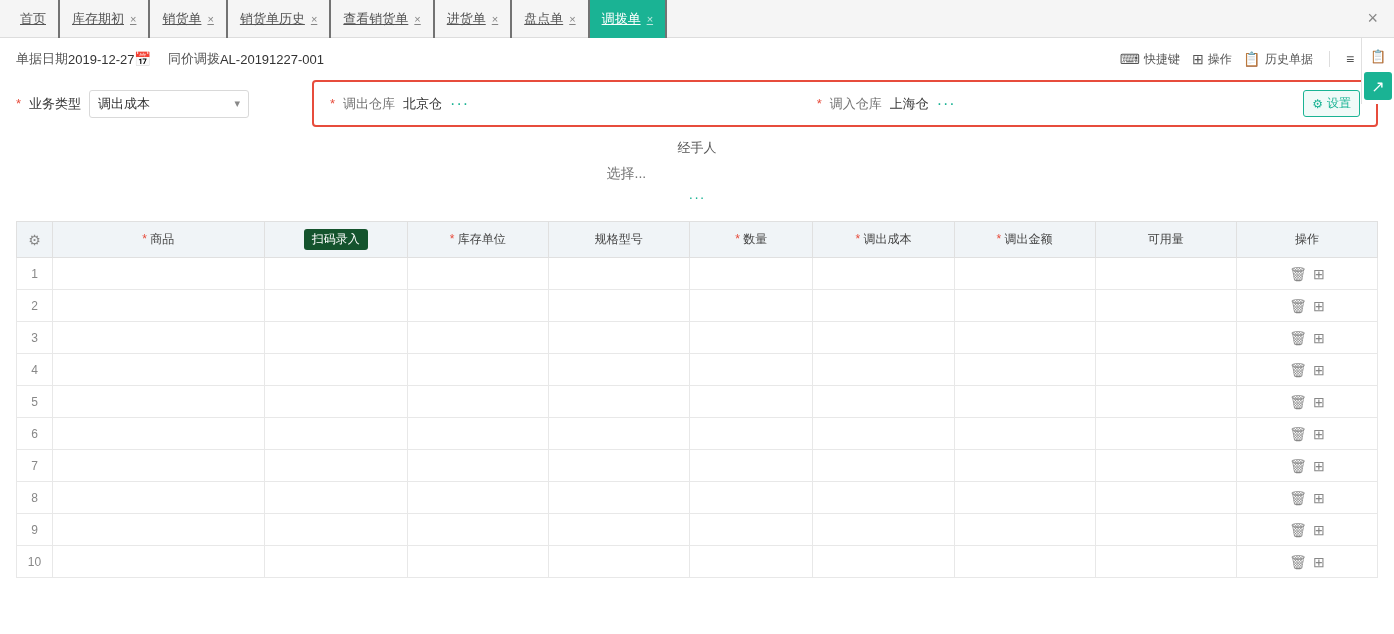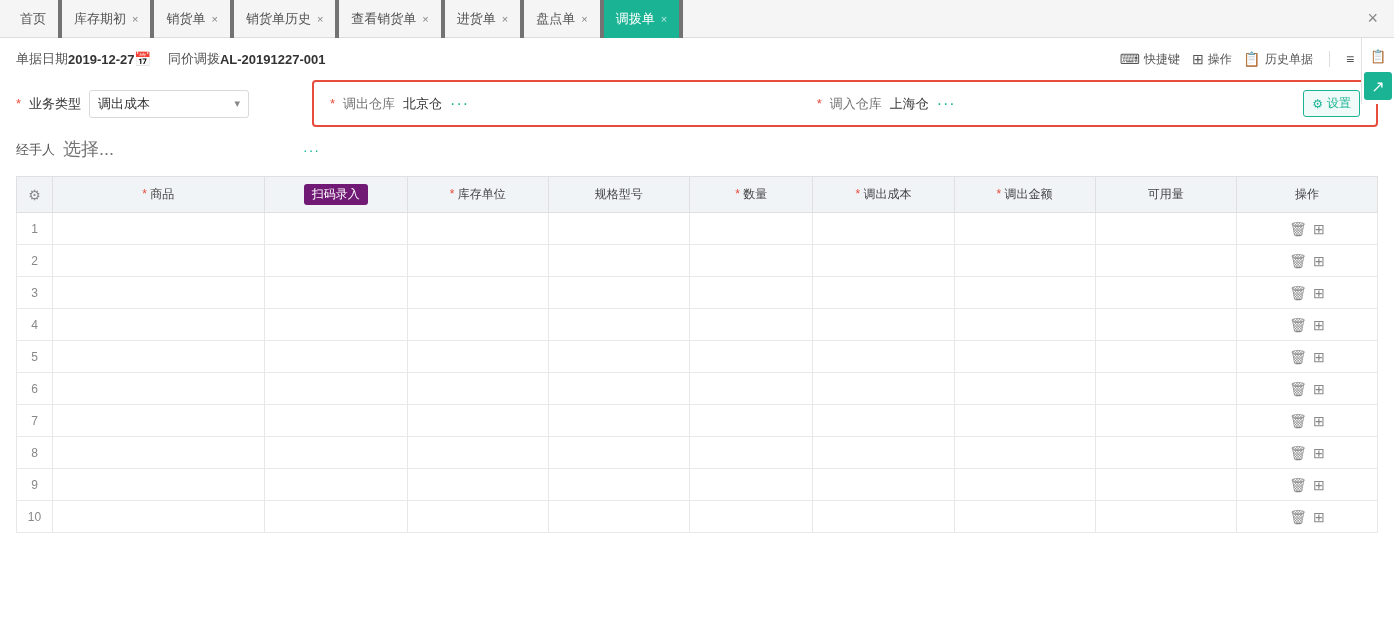--- a/index.html
+++ b/index.html
@@ -16,22 +16,23 @@
     }
     .tab-item {
       display: flex;
       align-items: center;
       padding: 0 12px;
       height: 38px;
       cursor: pointer;
       color: #555;
       font-size: 13px;
       white-space: nowrap;
-      border-right: 4px solid #737373;
+      border-right: 2px solid #737373;
       position: relative;
+      text-decoration: underline;
     }
     .tab-item.active {
       background: #1ab394;
       color: #fff;
     }
     .tab-close {
       margin-left: 6px;
       font-size: 11px;
       cursor: pointer;
       opacity: 0.7;
@@ -49,21 +50,21 @@
       padding: 12px 16px;
       background: #fff;
     }
     .form-field {
       display: flex;
       align-items: center;
       gap: 0;
       font-size: 13px;
     }
     .form-field label { color: #555; white-space: nowrap; }
-    .form-field .value { color: #333; font-weight: 700; }
+    .form-field .value { color: #333; font-weight: 400; }
     .date-icon { color: #1ab394; cursor: pointer; font-size: 14px; }
 
     
     .toolbar-right {
       margin-left: auto;
       display: flex;
       align-items: center;
       gap: 12px;
       font-size: 12px;
       color: #555;
@@ -140,27 +141,28 @@
       background: #f0faf8;
       white-space: nowrap;
     }
 
     
     .form-row3 {
       display: flex;
       align-items: center;
       gap: 8px;
       margin-bottom: 16px;
+      flex-direction: column;
     }
     .handler-label { color: #555; }
     .handler-placeholder {
       color: #bbb;
       border: none;
       outline: none;
-      font-size: 18px;
+      font-size: 14px;
     }
     .more-btn-small { color: #1ab394; cursor: pointer; font-size: 14px; letter-spacing: 1px; }
 
     
     .data-table {
       width: 100%;
       border-collapse: collapse;
       font-size: 12px;
     }
     .data-table th {
@@ -183,21 +185,21 @@
     .col-product { min-width: 120px; text-align: left; }
     .col-unit { min-width: 80px; }
     .col-spec { min-width: 80px; }
     .col-qty { min-width: 70px; }
     .col-cost { min-width: 80px; }
     .col-amount { min-width: 80px; }
     .col-avail { min-width: 80px; }
     .col-action { min-width: 80px; }
 
     .scan-btn {
-      background: #701a75;
+      background: #14532d;
       color: #fff;
       border: none;
       border-radius: 3px;
       padding: 2px 8px;
       cursor: pointer;
       font-size: 12px;
     }
 
     .required-col { color: #e74c3c; }
 

